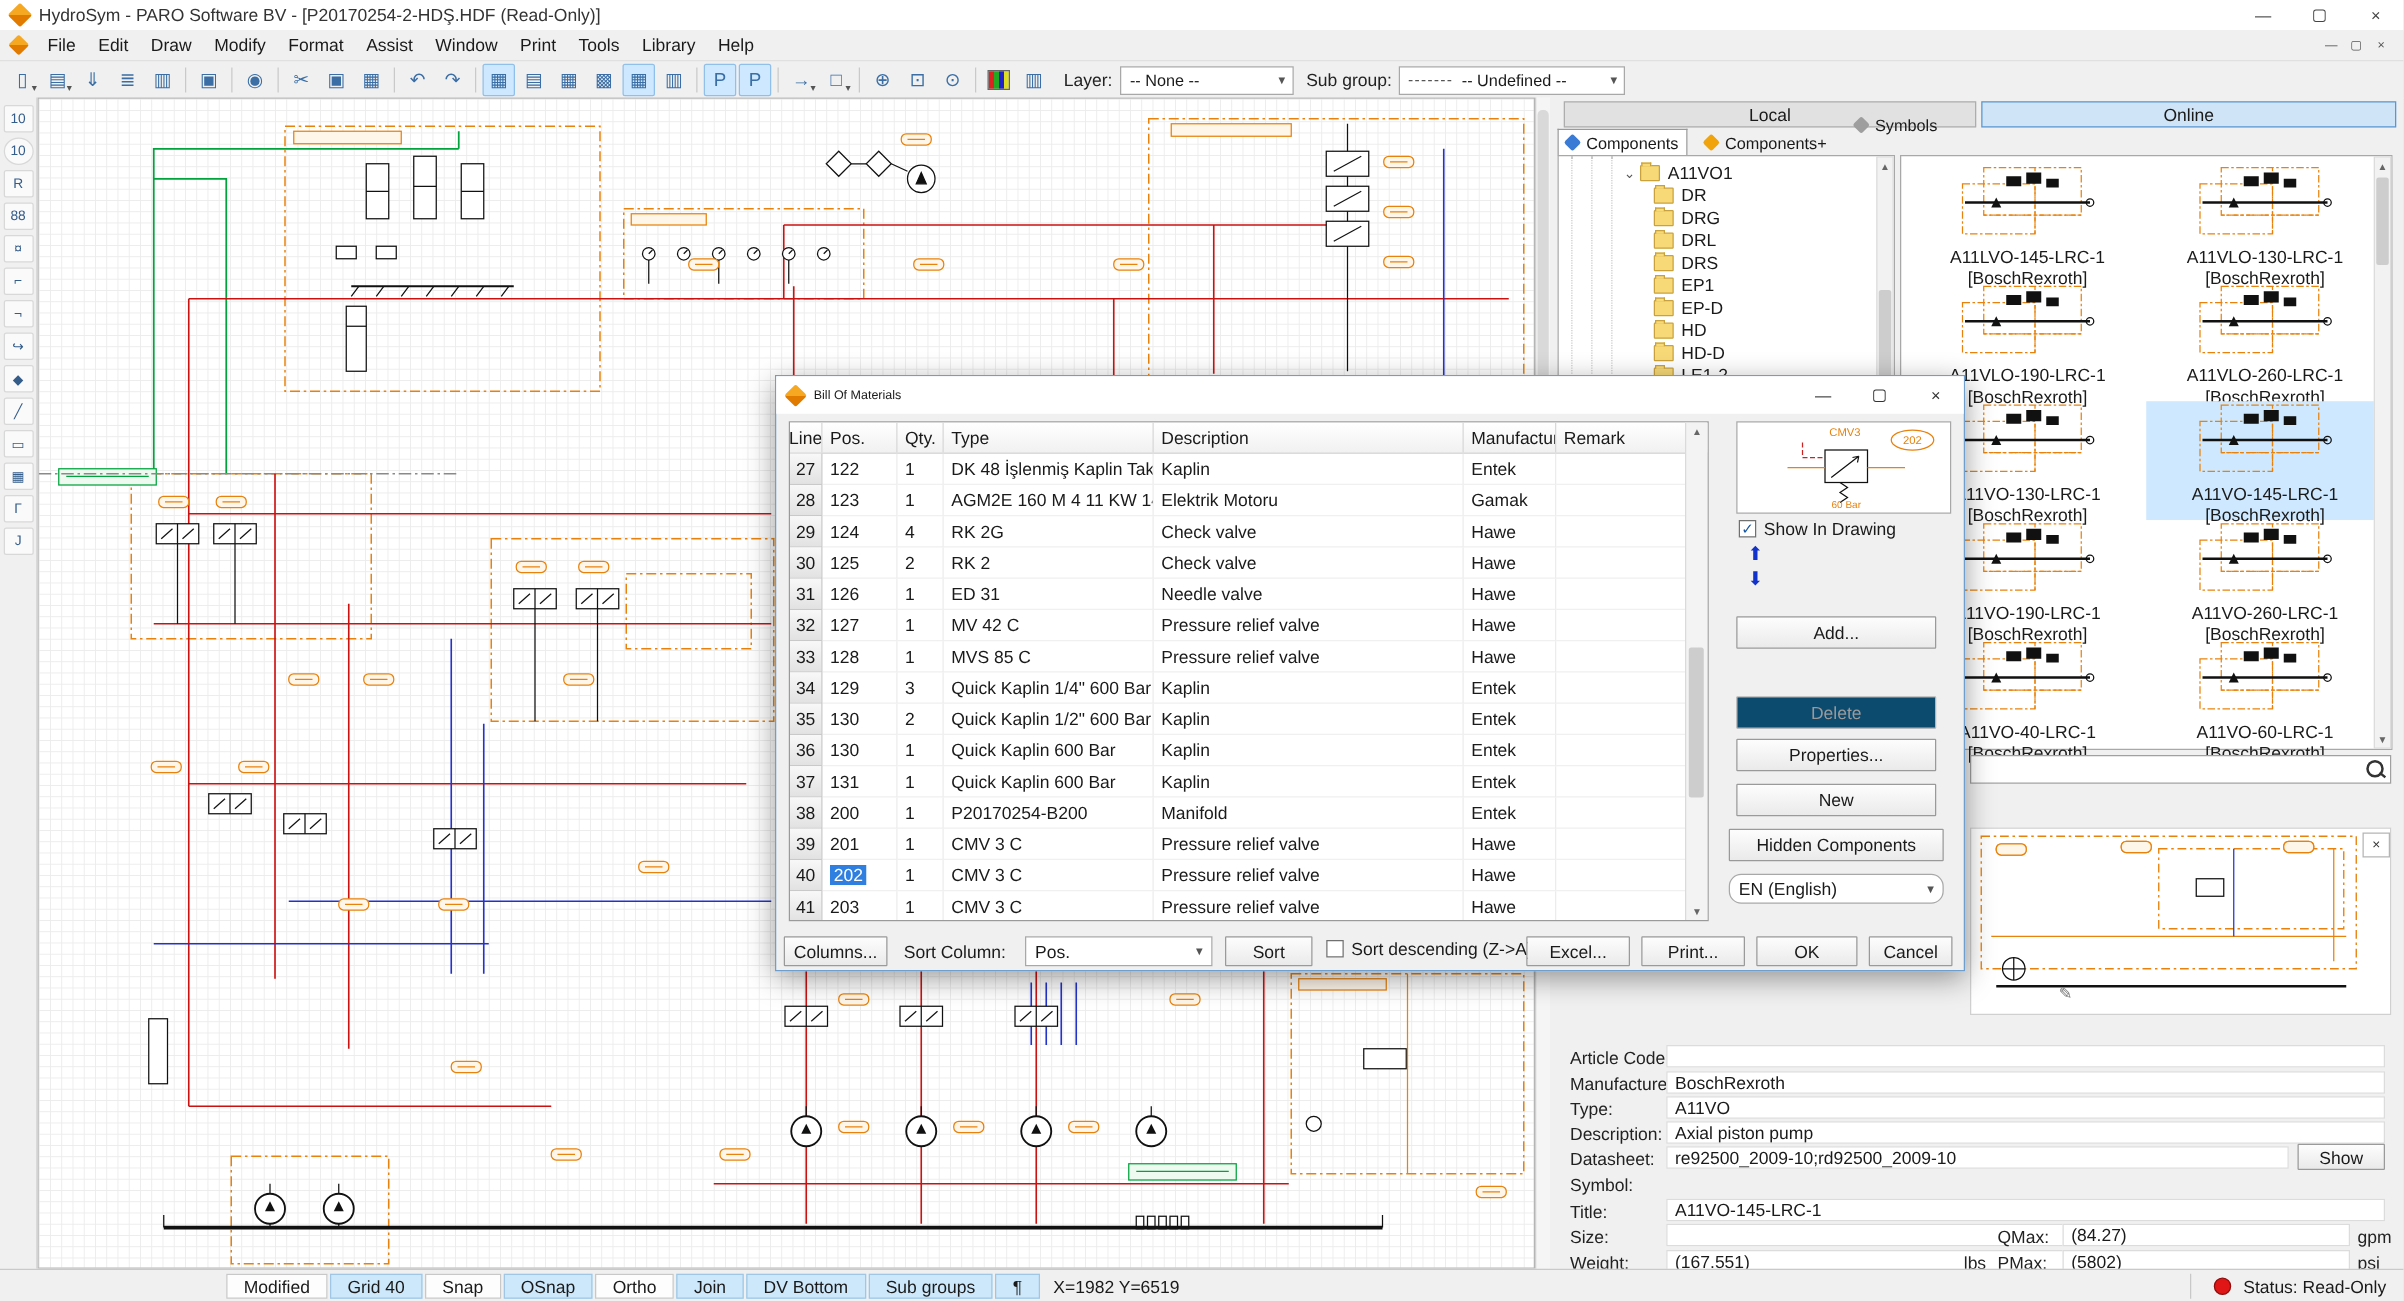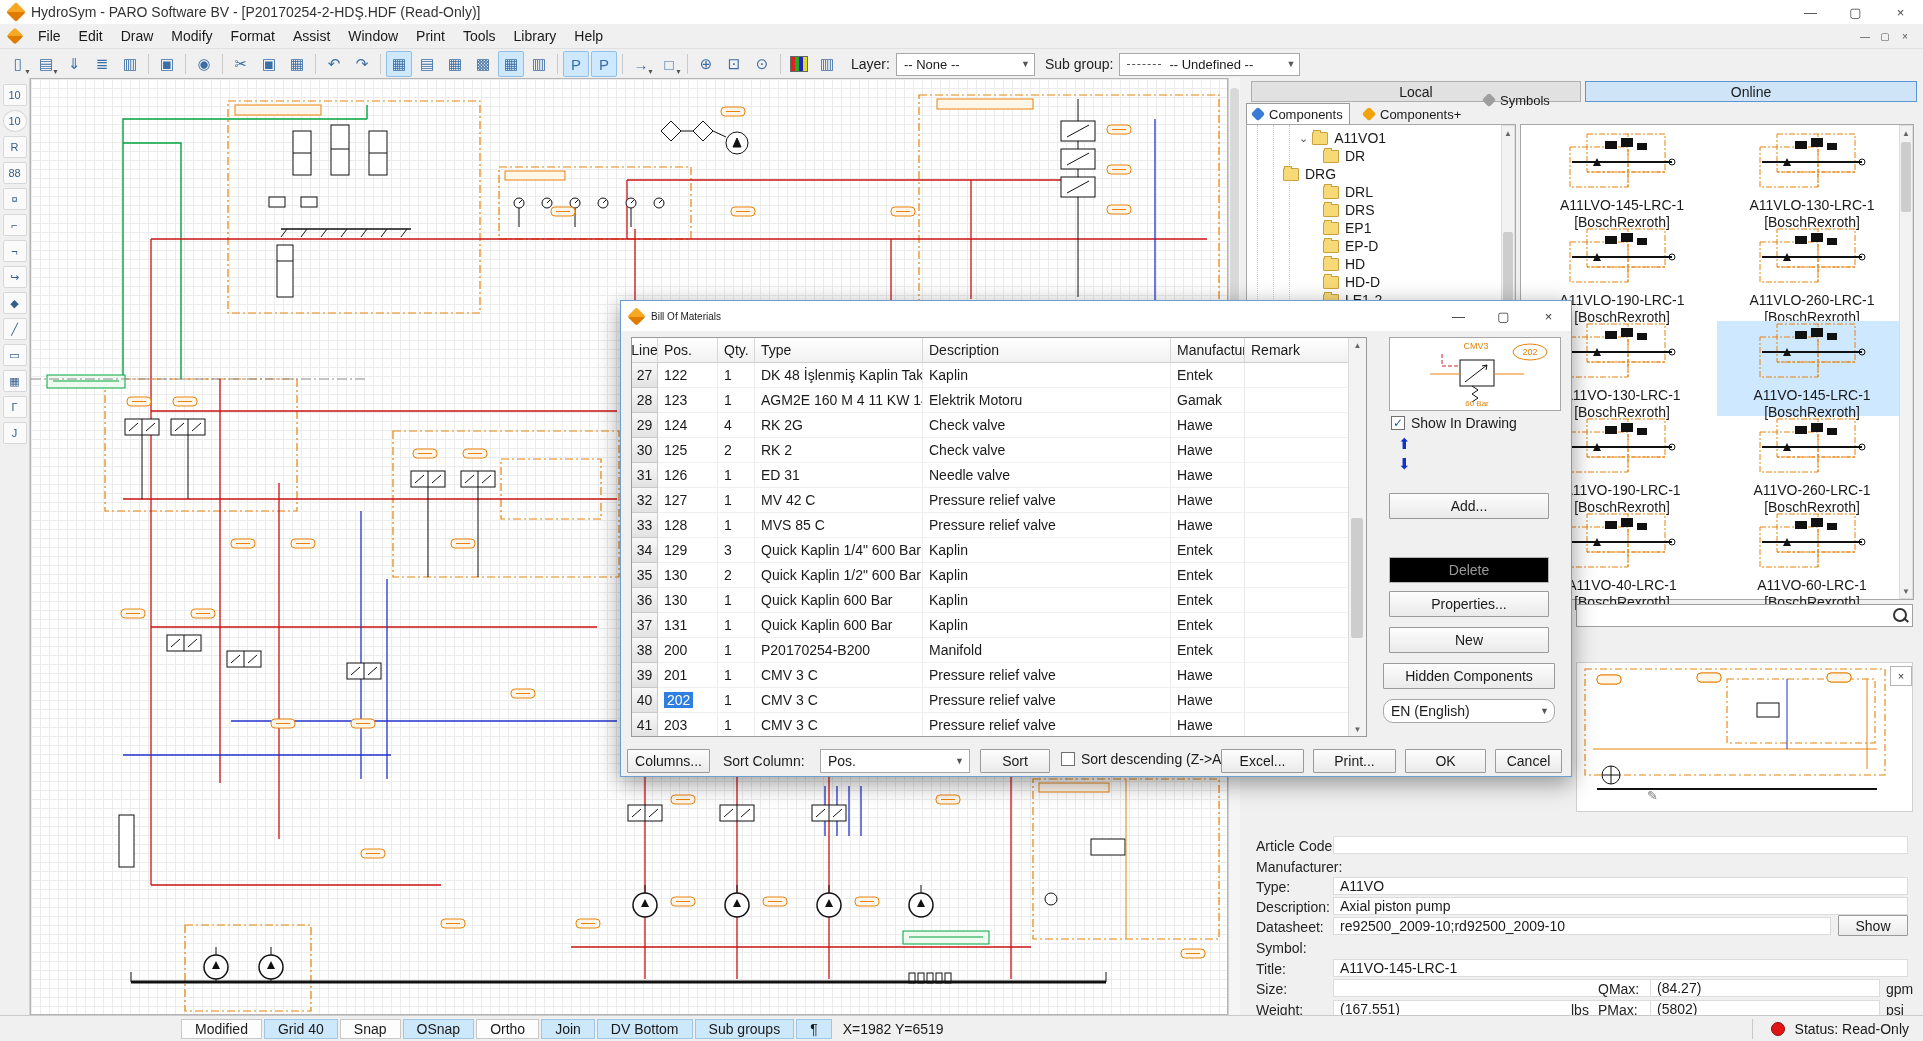--- a/index.html
+++ b/index.html
@@ -50,21 +50,21 @@
   .scrollv{position:absolute;width:14px;background:#f2f2f2;border:1px solid #dcdcdc;box-sizing:border-box;}
   .scrollv .sarr{position:absolute;left:0;width:100%;height:14px;display:flex;align-items:center;justify-content:center;font-size:8px;color:#666;}
   .scrollv .sthumb{position:absolute;left:1px;width:10px;background:#cdcdcd;border-radius:2px;}
   .searchwrap{position:absolute;background:#fff;border:1px solid #a0a0a0;box-sizing:border-box;}
   .mag{position:absolute;right:5px;top:3px;width:10px;height:10px;border:2px solid #333;border-radius:50%;}
   .mag::after{content:"";position:absolute;left:8px;top:9px;width:6px;height:2px;background:#333;transform:rotate(40deg);}
   .prop-label{position:absolute;left:1256px;font-size:14px;color:#222;}
   .prop-field{position:absolute;background:#fff;border:1px solid #dcdcdc;font-size:14px;display:flex;align-items:center;padding:0 6px;box-sizing:border-box;height:18px;white-space:nowrap;overflow:hidden;}
   .unit{position:absolute;font-size:14px;color:#222;}
   .btn{background:linear-gradient(#fdfdfd,#eaeaea);border:1px solid #9a9a9a;display:flex;align-items:center;justify-content:center;font-size:14px;box-sizing:border-box;border-radius:1px;}
-  .btn.disabled{color:#9a9a9a;background:#000000;border-color:#b5b5b5;}
+  .btn.disabled{color:#9a9a9a;background:#0c4a6e;border-color:#b5b5b5;}
   
   #statusbar{left:0;top:1015px;width:1923px;height:26px;background:#f0f0f0;border-top:1px solid #c9c9c9;display:flex;align-items:center;}
   .stoggle{height:18px;display:flex;align-items:center;padding:0 13px;margin:0 1px;font-size:14px;border:1px solid #c8c8c8;background:#fdfdfd;}
   .stoggle.on{background:#cde8fb;border-color:#9fc6e4;}
   .scoords{font-size:14px;margin-left:10px;}
   .reddot{width:12px;height:12px;border-radius:50%;background:#e01616;border:1px solid #8f0d0d;margin:0 10px 0 18px;}
   
   #bom{left:620px;top:300px;width:950px;height:475px;background:#f0f0f0;border:1px solid #6d9ece;box-shadow:0 6px 22px rgba(0,0,0,.4);z-index:20;}
   #bom-titlebar{position:absolute;left:0;top:0;width:100%;height:30px;background:#ffffff;display:flex;align-items:center;}
   #bom-title{font-size:10px;}
@@ -441,21 +441,21 @@
       <div id="tree-items">
           <div class="tree-row" style="top: 4px; padding-left: 52px;">
             <span class="chev">⌄</span>
             <span class="folder"></span>
             <span>A11VO1</span>
           </div>
           <div class="tree-row" style="top: 22px; padding-left: 76px;">
             <span class="folder"></span>
             <span>DR</span>
           </div>
-          <div class="tree-row" style="top: 40px; padding-left: 36px;">
+          <div class="tree-row" style="top: 40px; padding-left: 76px;">
             <span class="folder"></span>
             <span>DRG</span>
           </div>
           <div class="tree-row" style="top: 58px; padding-left: 76px;">
             <span class="folder"></span>
             <span>DRL</span>
           </div>
           <div class="tree-row" style="top: 76px; padding-left: 76px;">
             <span class="folder"></span>
             <span>DRS</span>
@@ -702,20 +702,21 @@
         <line x1="20" y1="126" x2="300" y2="126" stroke="#111" stroke-width="2"></line>
       </svg>
       <span style="position:absolute;left:70px;bottom:8px;font-size:13px;color:#777;">✎</span>
     </div>
     <div class="xbtn" style="left:650px;top:588px;">×</div>
   </div>
 
   <div class="abs prop-label" style="top:838px;">Article Code:</div>
   <div class="abs prop-field" style="left:1333px;top:836px;width:575px;"></div>
   <div class="abs prop-label" style="top:859px;">Manufacturer:</div>
+  <div class="abs prop-field" style="left:1333px;top:857px;width:575px;">BoschRexroth</div>
   <div class="abs prop-label" style="top:879px;">Type:</div>
   <div class="abs prop-field" style="left:1333px;top:877px;width:575px;">A11VO</div>
   <div class="abs prop-label" style="top:899px;">Description:</div>
   <div class="abs prop-field" style="left:1333px;top:897px;width:575px;">Axial piston pump</div>
   <div class="abs prop-label" style="top:919px;">Datasheet:</div>
   <div class="abs prop-field" style="left:1333px;top:917px;width:498px;">re92500_2009-10;rd92500_2009-10</div>
   <div class="abs btn" style="left:1838px;top:915px;width:70px;height:21px;">Show</div>
   <div class="abs prop-label" style="top:940px;">Symbol:</div>
   <div class="abs prop-label" style="top:961px;">Title:</div>
   <div class="abs prop-field" style="left:1333px;top:959px;width:575px;">A11VO-145-LRC-1</div>

